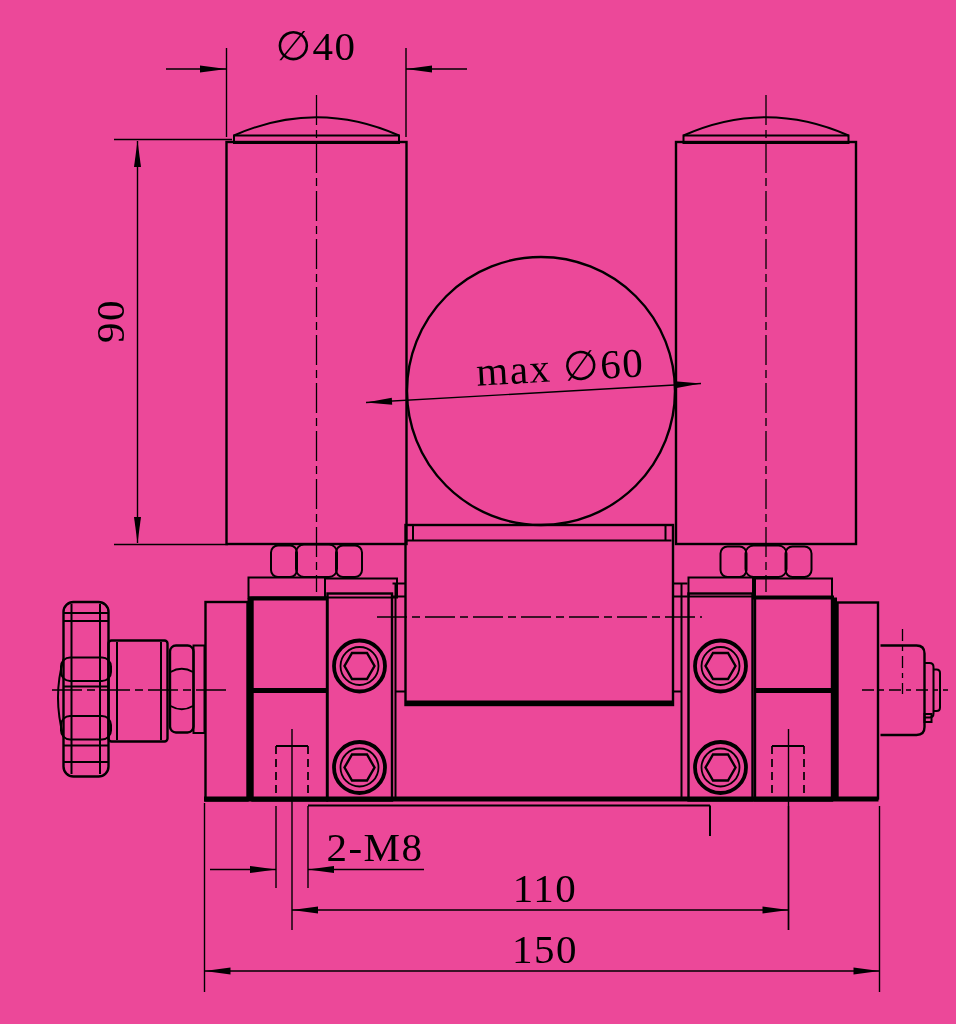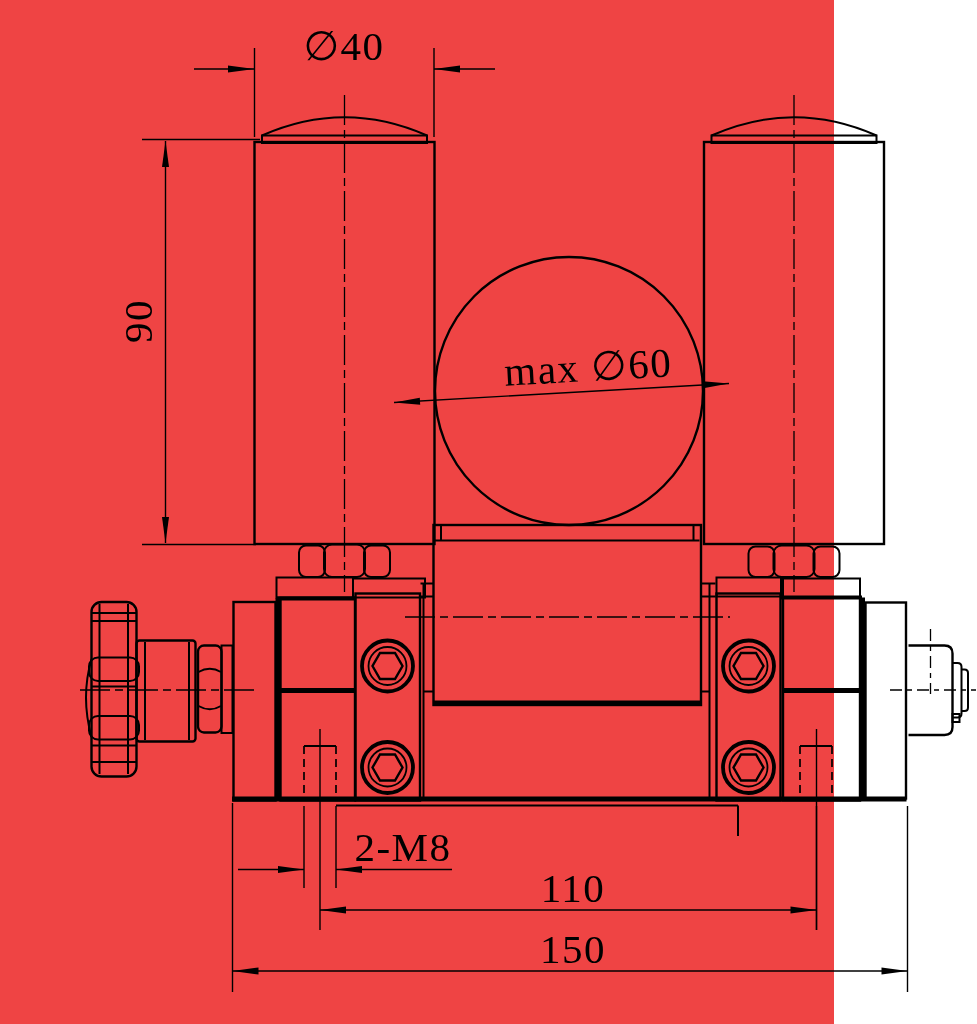--- a/index.html
+++ b/index.html
@@ -1,16 +1,16 @@
 <!DOCTYPE html>
 <html><head>
 <meta charset="utf-8">
 <style>
   html,body { margin:0; padding:0; background:#ffffff; }
-  .stage { width:806px; height:1024px; background:#ef4444; position:relative;padding-left:28px; }
+  .stage { width:956px; height:1024px; background:#ec4899; position:relative; }
   svg { display:block; }
   .o  { fill:none; stroke:#000; stroke-width:2.4; }
   .o2 { fill:none; stroke:#000; stroke-width:2;   }
   .hv { fill:none; stroke:#000; stroke-width:5;   }
   .hv2{ fill:none; stroke:#000; stroke-width:4.2; }
   .t  { fill:none; stroke:#000; stroke-width:1.4; }
   .cl { fill:none; stroke:#000; stroke-width:1.3; stroke-dasharray:30 5 8 5; }
   .cl2{ fill:none; stroke:#000; stroke-width:1.3; stroke-dasharray:12 5 5 5; }
   .hid{ fill:none; stroke:#000; stroke-width:1.7; stroke-dasharray:8 5; }
   .ar { fill:#000; stroke:none; }

